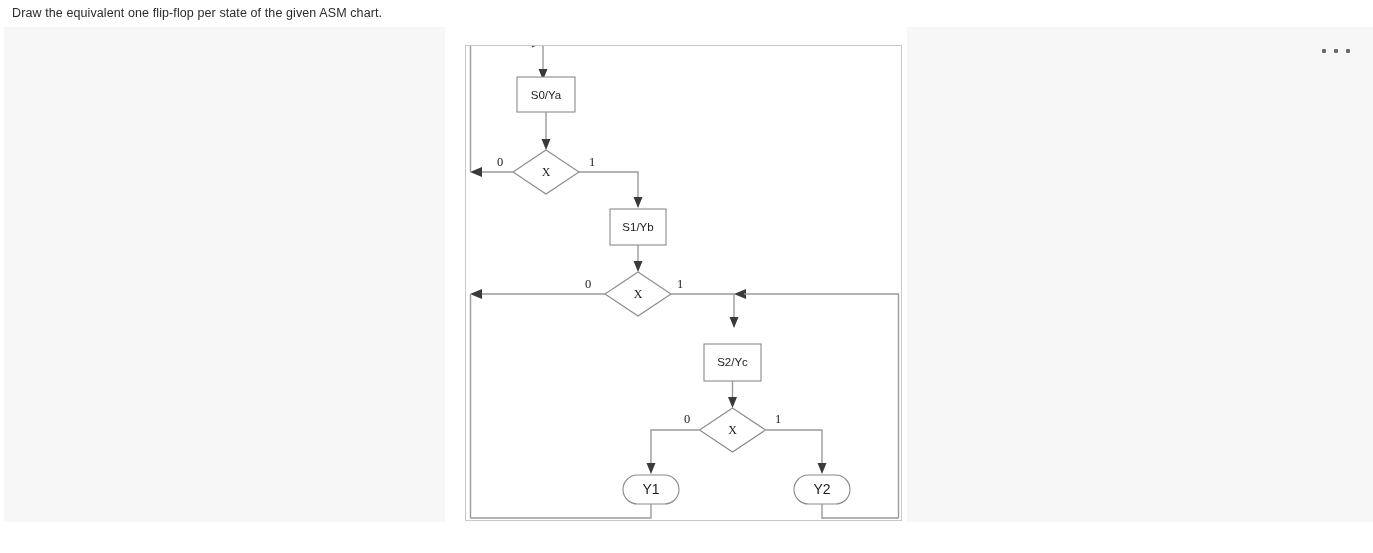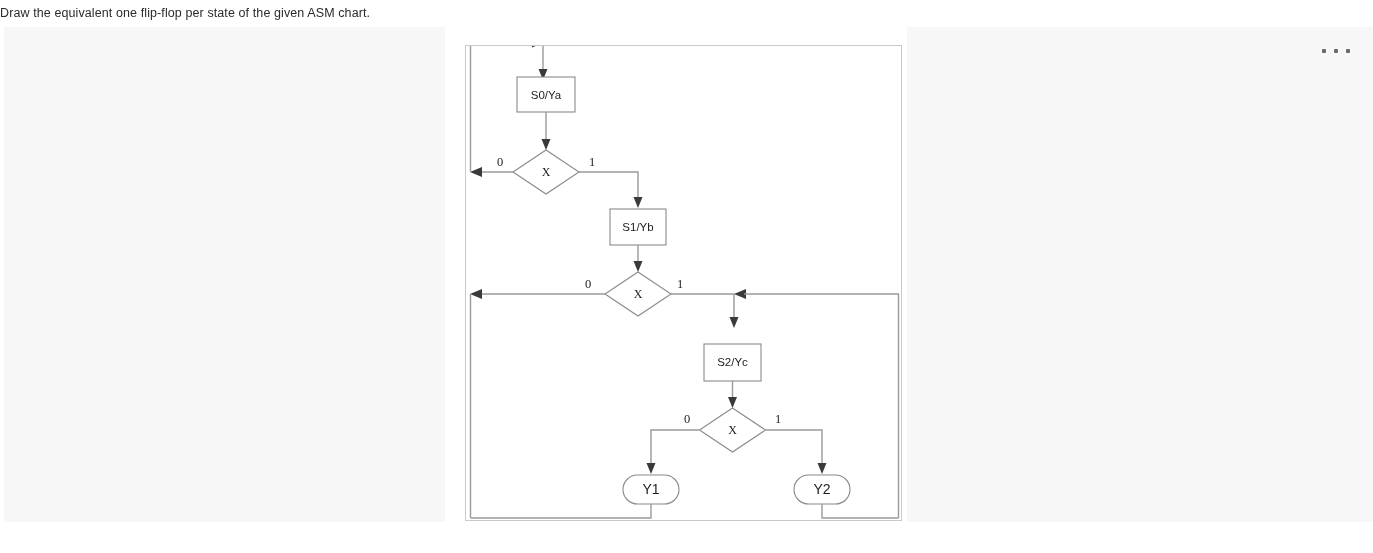--- a/index.html
+++ b/index.html
@@ -9,21 +9,21 @@
   }
   body {
     width: 1373px;
     height: 553px;
     font-family: "Liberation Sans", sans-serif;
     overflow: hidden;
     position: relative;
   }
   #question-title {
     position: absolute;
-    left: 0;
+    left: 12px;
     top: 5px;
     font-size: 12.5px;
     color: #2b2b2b;
     line-height: 16px;
     white-space: nowrap;
     letter-spacing: 0.1px;
   }
   .panel {
     position: absolute;
     background: #f7f7f7;

